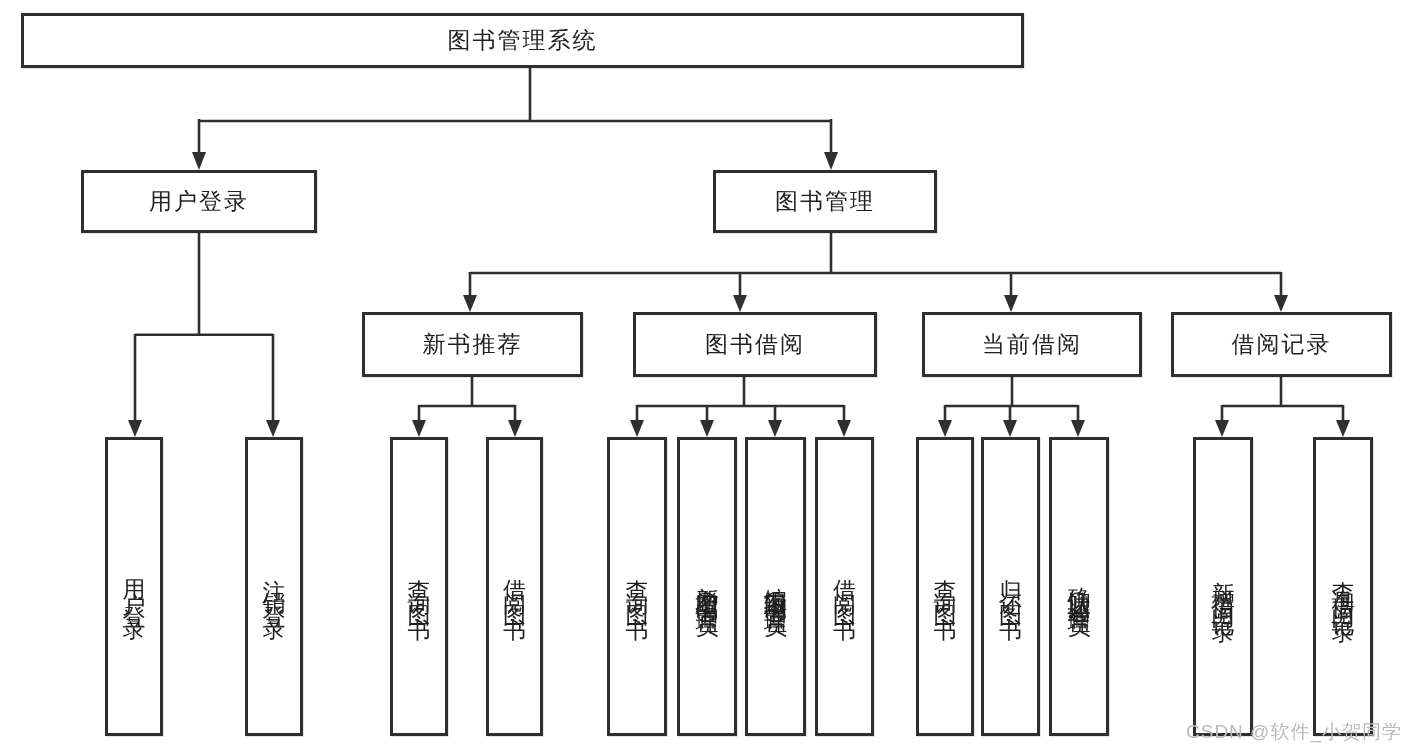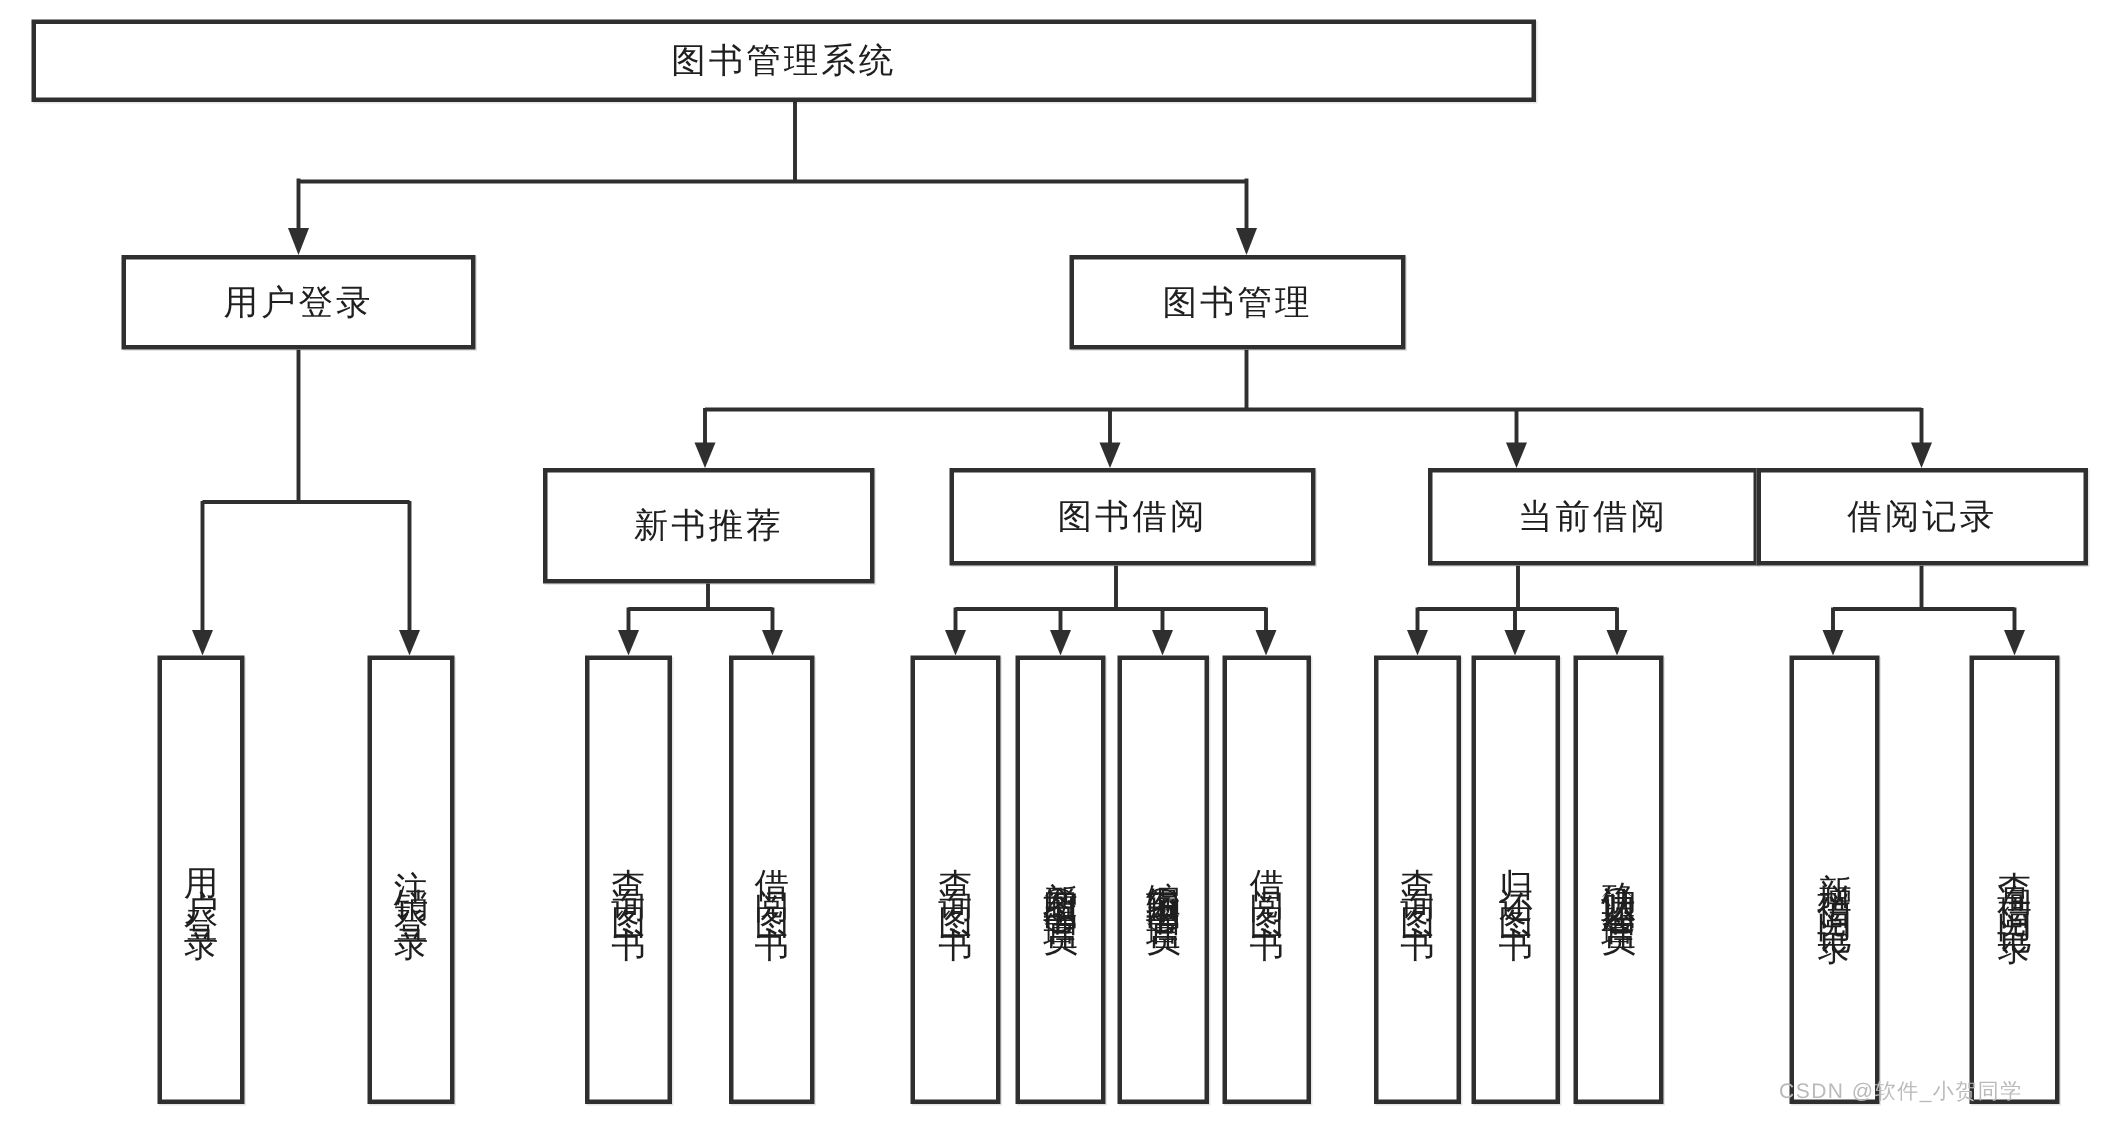--- a/index.html
+++ b/index.html
@@ -21,21 +21,21 @@
     z-index:2;
   }
   .node.h span { letter-spacing:2px; white-space:nowrap; }
   .node.leaf { top:437px; height:299px; }
   .vtext {
     writing-mode:vertical-rl; text-orientation:mixed;
     font-size:23px; line-height:1; white-space:nowrap;
   }
   .watermark {
     position:absolute; left:1186px; top:719px; z-index:3;
-    font-size:14px; letter-spacing:1px; white-space:nowrap;
+    font-size:19px; letter-spacing:1px; white-space:nowrap;
     color:var(--watermark,#bababa);
   }
 </style>
 </head>
 <body>
 
 <div class="canvas">
 
   <svg class="connectors" viewBox="0 0 1405 747" xmlns="http://www.w3.org/2000/svg">
     <path d="
@@ -97,27 +97,27 @@
     <span>图书管理系统</span>
   </div>
 
   <div class="node h" style="left:81px;top:170px;width:236px;height:63px">
     <span>用户登录</span>
   </div>
   <div class="node h" style="left:713px;top:170px;width:224px;height:63px">
     <span>图书管理</span>
   </div>
 
-  <div class="node h" style="left:362px;top:312px;width:221px;height:77px">
+  <div class="node h" style="left:362px;top:312px;width:221px;height:65px">
     <span>新书推荐</span>
   </div>
   <div class="node h" style="left:633px;top:312px;width:244px;height:65px">
     <span>图书借阅</span>
   </div>
-  <div class="node h" style="left:952px;top:312px;width:220px;height:65px">
+  <div class="node h" style="left:922px;top:312px;width:220px;height:65px">
     <span>当前借阅</span>
   </div>
   <div class="node h" style="left:1171px;top:312px;width:221px;height:65px">
     <span>借阅记录</span>
   </div>
 
   <div class="node leaf" style="left:105px;width:58px">
     <span class="vtext" style="letter-spacing: 13px;">用户登录</span>
   </div>
   <div class="node leaf" style="left:245px;width:58px">

